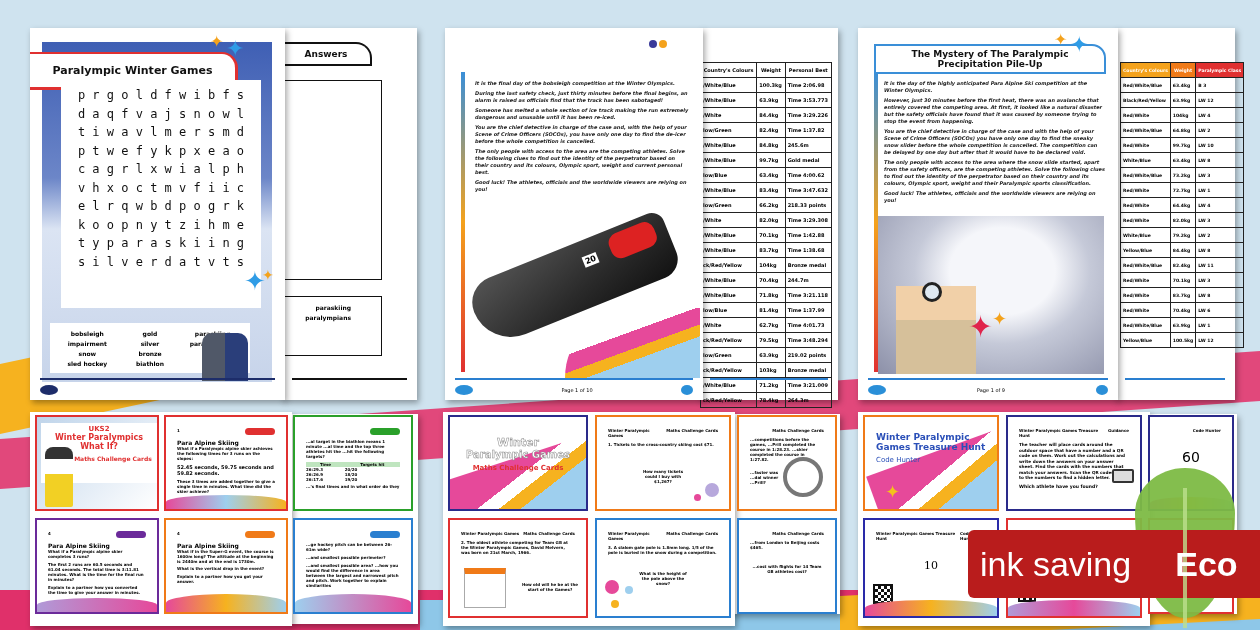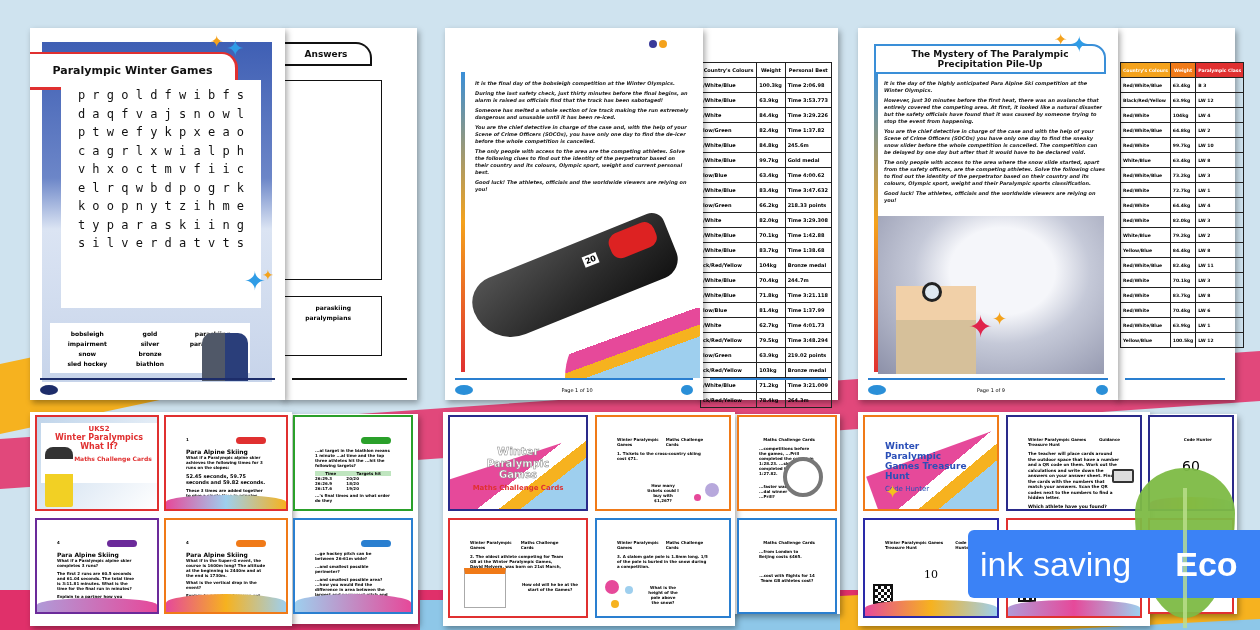--- a/index.html
+++ b/index.html
@@ -7,25 +7,25 @@
 .bg-stripe{position:absolute}
 .page{position:absolute;background:#fff;box-shadow:2px 3px 6px rgba(0,0,0,.35)}
 .title-banner{position:absolute;background:#fff;border:2px solid #3a8fd8;border-left:none;border-radius:0 16px 0 0;font-weight:bold;color:#111;display:flex;align-items:center;justify-content:center;text-align:center}
 .wordgrid{position:absolute;background:#fff;display:grid;grid-template-columns:repeat(12,1fr);font-family:"DejaVu Sans Mono",monospace;font-size:12px;color:#111;text-align:center;line-height:18.5px;padding:6px 10px}
 .wordlist{position:absolute;background:#fff;display:grid;grid-template-columns:repeat(3,1fr);font-size:6px;font-weight:bold;text-align:center;line-height:10px;padding:6px}
 .footer{position:absolute;left:10px;right:10px;height:18px;border-top:2px solid #2a7fd0;font-size:5px;display:flex;align-items:center;justify-content:space-between;padding-top:3px}
 .logo{width:18px;height:10px;background:#2a8fd8;border-radius:50%;display:inline-block}
 .para{font-size:5px;line-height:7px;font-style:italic;font-weight:bold;color:#222;margin-bottom:3px}
 table.dt{border-collapse:collapse;font-size:5px;font-weight:bold;position:absolute}
 table.dt td,table.dt th{border:1px solid #222;padding:1px 2px;height:15px;white-space:nowrap}
-.card{position:absolute;background:#fff;border:2px solid;overflow:hidden;font-size:5px;font-weight:bold;padding:20px}
+.card{position:absolute;background:#fff;border:2px solid;overflow:hidden;font-size:5px;font-weight:bold;padding:11px}
 .card .hd{display:flex;justify-content:space-between;font-size:4px;margin-bottom:4px}
 .card .pill{border-radius:6px;color:#fff;font-size:4px;padding:1px 6px}
 .wave{position:absolute;left:0;right:0;bottom:0;height:30px;border-radius:50% 50% 0 0}
-.eco{position:absolute;left:968px;top:530px;width:292px;height:68px;background:#3b82f6;border-radius:6px 0 0 6px;display:flex;align-items:center;color:#fff;font-family:"Liberation Sans",sans-serif}
+.eco{position:absolute;left:968px;top:530px;width:292px;height:68px;background:#b91c1c;border-radius:6px 0 0 6px;display:flex;align-items:center;color:#fff;font-family:"Liberation Sans",sans-serif}
 .eco-leaf{position:absolute;left:1135px;top:468px;width:100px;height:150px;background:#7dbb45;border-radius:50% 50% 50% 50%/30% 30% 70% 70%;opacity:.95}
 .sparkle{position:absolute;font-size:22px;line-height:1}
 </style>
 </head>
 <body>
 
 <div class="bg-stripe" style="left:0;top:395px;width:1260px;height:50px;background:#e2366e;transform:skewY(-4deg);opacity:.9"></div>
 <div class="bg-stripe" style="left:0;top:330px;width:320px;height:70px;background:#f6b21f;transform:skewY(-12deg)"></div>
 <div class="bg-stripe" style="left:0;top:590px;width:1260px;height:40px;background:#e0306a"></div>
 <div class="bg-stripe" style="left:420px;top:600px;width:840px;height:30px;background:#8ec7e8"></div>
@@ -46,20 +46,21 @@
 <div class="page" style="left:30px;top:28px;width:255px;height:372px;">
   <div style="position:absolute;left:12px;top:14px;width:230px;height:340px;background:linear-gradient(180deg,#3f5fb4 0%,#6c86c8 40%,#dbe4f3 55%,#c7d4ea 100%)"></div>
   <div class="title-banner" style="left:0;top:24px;width:208px;height:38px;font-size:11px;border-color:#e03030;border-width:2px 3px 3px 0">
       <span>Paralympic Winter Games</span>
     </div>
   <div class="sparkle" style="left:180px;top:6px;color:#f4a21c;font-size:16px">✦</div>
   <div class="sparkle" style="left:196px;top:10px;color:#2f9ce6">✦</div>
   <div class="wordgrid" style="left:31px;top:52px;width:200px;height:228px;display:block">
     <div>p r g o l d f w i b f s</div>
     <div>d a q f v a j s n o w l</div>
+    <div>t i w a v l m e r s m d</div>
     <div>p t w e f y k p x e a o</div>
     <div>c a g r l x w i a l p h</div>
     <div>v h x o c t m v f i i c</div>
     <div>e l r q w b d p o g r k</div>
     <div>k o o p n y t z i h m e</div>
     <div>t y p a r a s k i i n g</div>
     <div>s i l v e r d a t v t s</div>
   </div>
   <div class="sparkle" style="left:214px;top:240px;color:#2f9ce6;font-size:26px">✦</div>
   <div class="sparkle" style="left:232px;top:240px;color:#f4a21c;font-size:14px">✦</div>

